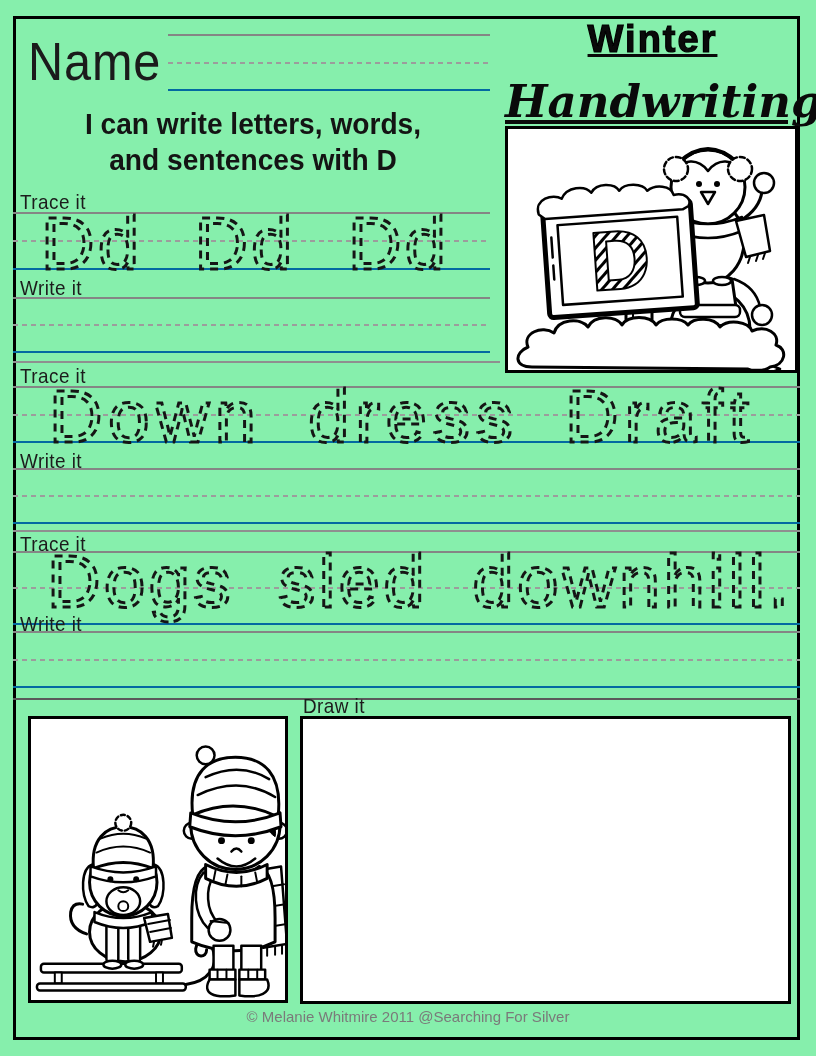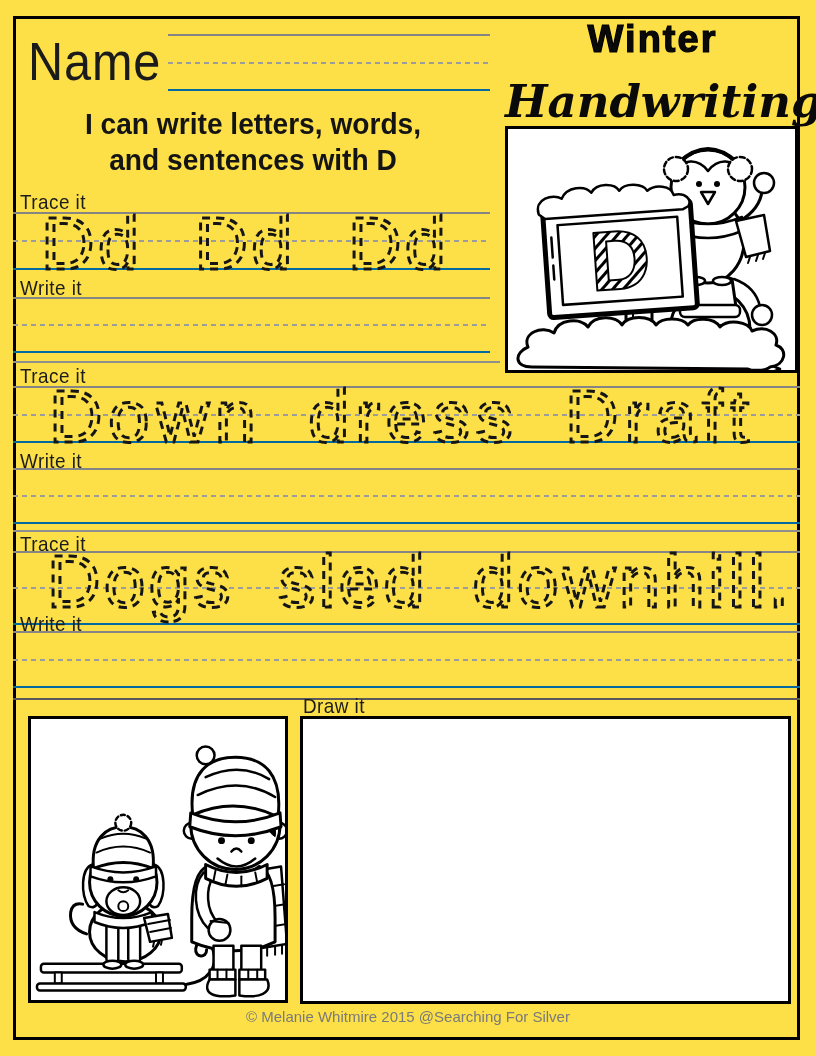--- a/index.html
+++ b/index.html
@@ -1,29 +1,29 @@
 <!DOCTYPE html>
 <html><head>
 <meta charset="utf-8">
 <style>
   html,body{margin:0;padding:0;background:#fff;}
-  .sheet{position:relative;width:816px;height:1056px;background:#fde047;overflow:hidden;
+  .sheet{position:relative;width:816px;height:1056px;background:#86efac;overflow:hidden;
          font-family:"Liberation Sans",sans-serif;color:#111;}
   .frame{position:absolute;left:13px;top:16px;width:787px;height:1024px;
          border:3px solid #000;box-sizing:border-box;}
   .abs{position:absolute;}
 
   .name-label{font-size:54px;letter-spacing:1px;transform:scaleX(.9);transform-origin:left top;color:#1b1b1b;}
   .guide{position:absolute;box-sizing:border-box;border-top:2px solid #858585;border-bottom:2px solid #0369a1;}
   .guide .mid{position:absolute;left:0;right:0;top:50%;margin-top:-1px;height:2px;
         background:repeating-linear-gradient(90deg,#9c9c9c 0 5px,transparent 5px 9px);}
   .divider{position:absolute;height:2px;background:#8f8f8f;}
   .divider.dark{background:#5a5a5a;}
 
-  .title-block{text-align:center;line-height:1.05;color:#0a0a0a;}
+  .title-block{text-align:center;line-height:1.05;color:#0a0a0a;text-decoration:underline;}
   .winter{font-size:38px;font-weight:bold;letter-spacing:2px;-webkit-text-stroke:1.2px #000;}
   .handwriting{font-family:"DejaVu Serif",serif;font-style:italic;font-weight:bold;font-size:45px;margin-top:18px;}
 
   .objective{font-size:29px;font-weight:bold;line-height:36px;text-align:center;color:#141414;
              transform:scaleX(.97);transform-origin:center top;}
 
   .small-label{font-size:21px;color:#1c1c1c;letter-spacing:.5px;transform:scaleX(.9);transform-origin:left bottom;}
 
   .imgbox{position:absolute;border:3px solid #000;box-sizing:border-box;background:#fff;}
 
@@ -246,14 +246,14 @@
         <line x1="198" y1="156" x2="196" y2="166" stroke-width="2"></line>
         <line x1="212" y1="158" x2="212" y2="168" stroke-width="2"></line>
         <line x1="226" y1="154" x2="228" y2="164" stroke-width="2"></line>
       </g>
     </svg>
   </div>
 
   <div class="abs small-label" style="left:303px;top:694px;">Draw it</div>
   <div class="imgbox" style="left:300px;top:716px;width:491px;height:288px;"></div>
 
-  <div class="footer" style="top:1008px;">© Melanie Whitmire 2015 @Searching For Silver</div>
+  <div class="footer" style="top:1008px;">© Melanie Whitmire 2011 @Searching For Silver</div>
 </div>
 
 </body></html>

